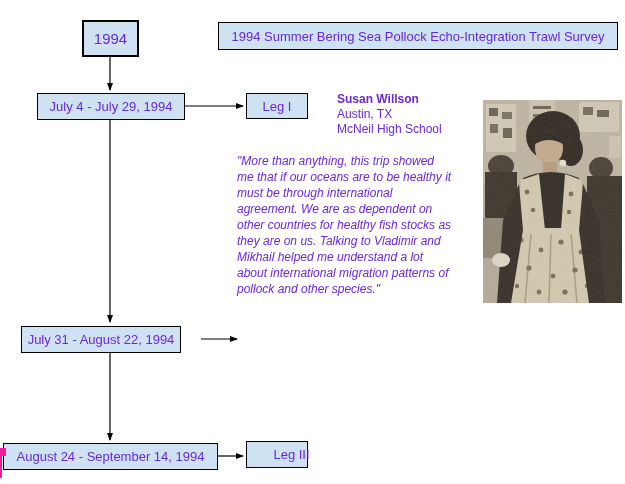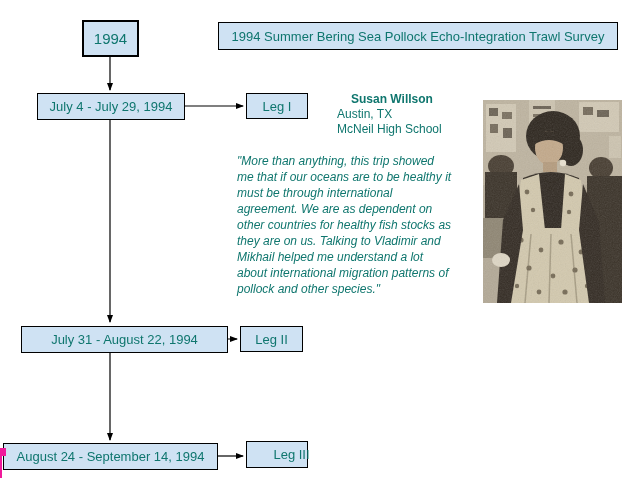--- a/index.html
+++ b/index.html
@@ -1,35 +1,35 @@
 <!DOCTYPE html>
 <html><head>
 <meta charset="utf-8">
 <style>
   html,body{margin:0;padding:0;background:#ffffff;}
   .canvas{
     position:relative;width:625px;height:484px;background:#ffffff;
-    font-family:"Liberation Sans", sans-serif;color:#0f766e;overflow:hidden;
+    font-family:"Liberation Sans", sans-serif;color:#6d28d9;overflow:hidden;
   }
   .connectors{position:absolute;left:0;top:0;pointer-events:none;}
   .node{
     position:absolute;background:#cfe2f3;border:1px solid #000;
     display:flex;align-items:center;justify-content:center;
     box-sizing:border-box;font-size:13px;white-space:nowrap;
   }
   .year-node{left:82px;top:20px;width:57px;height:37px;border-width:2px;font-size:15px;}
   .title-node{left:218px;top:22px;width:400px;height:28px;}
   .date1{left:37px;top:93px;width:148px;height:27px;text-align:right;}
   .leg1{left:246px;top:93px;width:62px;height:26px;}
-  .date2{left:21px;top:326px;width:207px;height:27px;}
+  .date2{left:21px;top:326px;width:160px;height:27px;}
   .leg2{left:240px;top:326px;width:63px;height:26px;}
   .date3{left:3px;top:443px;width:215px;height:27px;}
   .leg3{left:246px;top:441px;width:62px;height:27px;padding-left:29px;}
   .profile{position:absolute;left:337px;top:92px;font-size:12px;line-height:15px;}
-  .profile .pname{font-weight:bold;margin-left:14px;}
+  .profile .pname{font-weight:bold;}
   .quote{
     position:absolute;left:237px;top:153px;width:252px;
     font-size:12px;font-style:italic;line-height:16px;white-space:pre-line;
   }
   .photo{position:absolute;left:483px;top:100px;width:139px;height:203px;}
   .pink-cursor{position:absolute;left:0;top:448px;width:7px;height:30px;}
 </style>
 </head>
 <body>
 
@@ -51,21 +51,20 @@
     </g>
   </svg>
 
   <div class="node year-node">1994</div>
   <div class="node title-node">1994 Summer Bering Sea Pollock Echo-Integration Trawl Survey</div>
 
   <div class="node date1">July 4 - July 29, 1994</div>
   <div class="node leg1">Leg I</div>
 
   <div class="node date2">July 31 - August 22, 1994</div>
-  <div class="node leg2">Leg II</div>
 
   <div class="node date3">August 24 - September 14, 1994</div>
   <div class="node leg3">Leg III</div>
 
   <div class="profile">
     <div class="pname">Susan Willson</div>
     <div class="pline">Austin, TX</div>
     <div class="pline">McNeil High School</div>
   </div>
 

